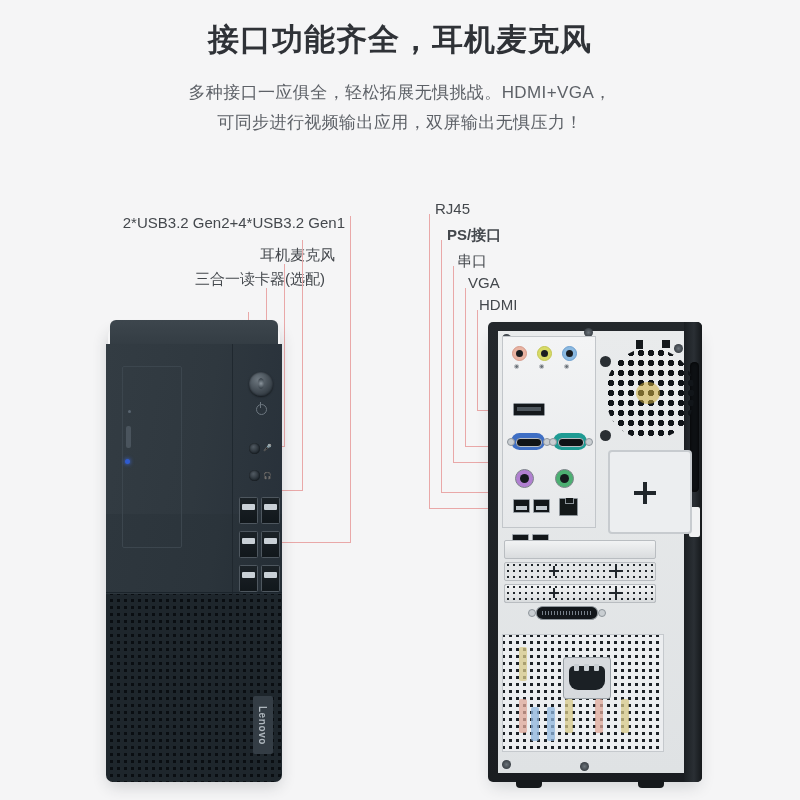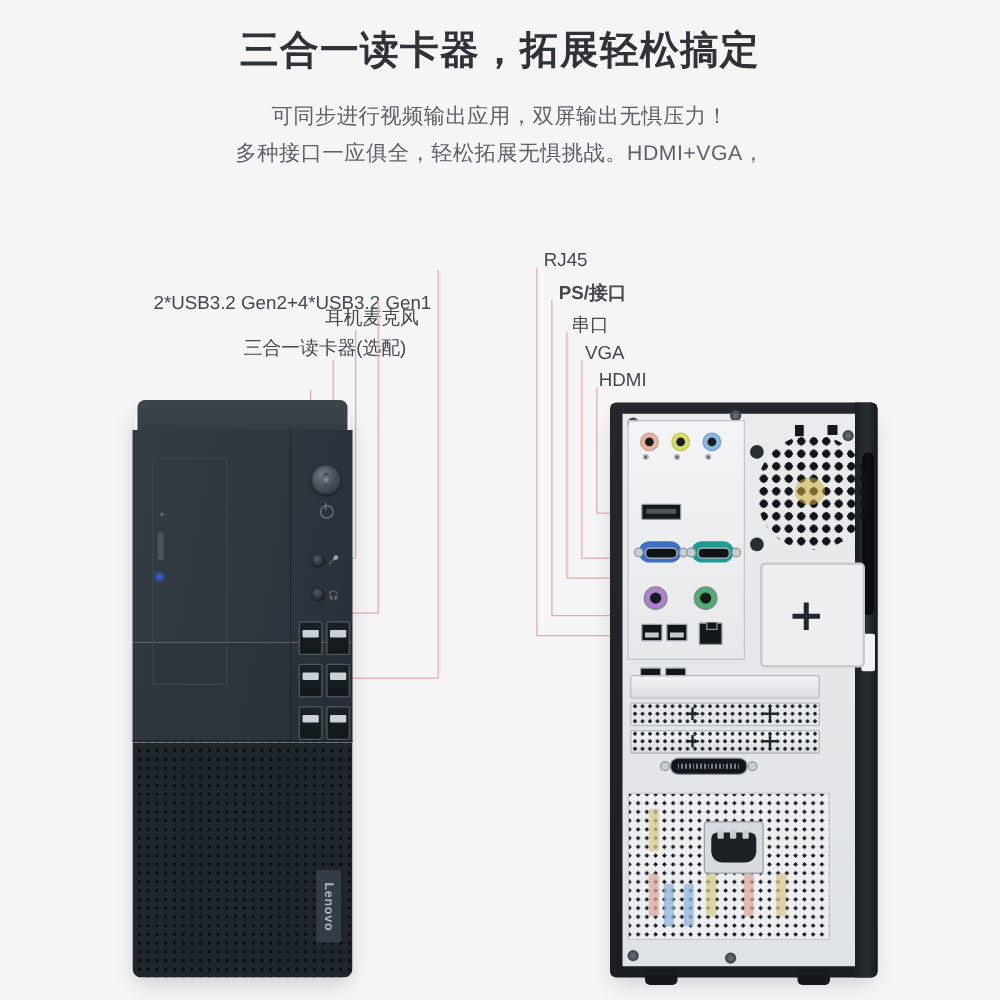--- a/index.html
+++ b/index.html
@@ -211,27 +211,27 @@
   .psu-band{position:absolute;width:8px;height:34px;border-radius:2px;opacity:.75;}
 
   
   .r-foot{position:absolute;bottom:-6px;width:26px;height:8px;background:#15181b;border-radius:0 0 4px 4px;}
 </style>
 </head>
 <body>
 
 <div id="stage">
 
-  <div class="headline">三合一读卡器，拓展轻松搞定</div>
+  <div class="headline">接口功能齐全，耳机麦克风</div>
   <div class="subcopy">
+    <div>多种接口一应俱全，轻松拓展无惧挑战。HDMI+VGA，</div>
     <div>可同步进行视频输出应用，双屏输出无惧压力！</div>
-    <div>多种接口一应俱全，轻松拓展无惧挑战。HDMI+VGA，</div>
   </div>
 
-  <div class="lbl r" style="left:25px;top:234px;width:320px;">2*USB3.2 Gen2+4*USB3.2 Gen1</div>
+  <div class="lbl r" style="left:25px;top:214px;width:320px;">2*USB3.2 Gen2+4*USB3.2 Gen1</div>
   <div class="lbl r" style="left:45px;top:270px;width:280px;">三合一读卡器(选配)</div>
   <div class="lbl r" style="left:45px;top:246px;width:290px;">耳机麦克风</div>
 
   <div class="ln v" style="left:248px;top:312px;height:80px;"></div>
   <div class="ln h" style="left:172px;top:392px;width:77px;"></div>
 
   <div class="ln v" style="left:266px;top:288px;height:168px;"></div>
   <div class="ln h" style="left:230px;top:456px;width:37px;"></div>
 
   <div class="ln v" style="left:284px;top:264px;height:182px;"></div>

